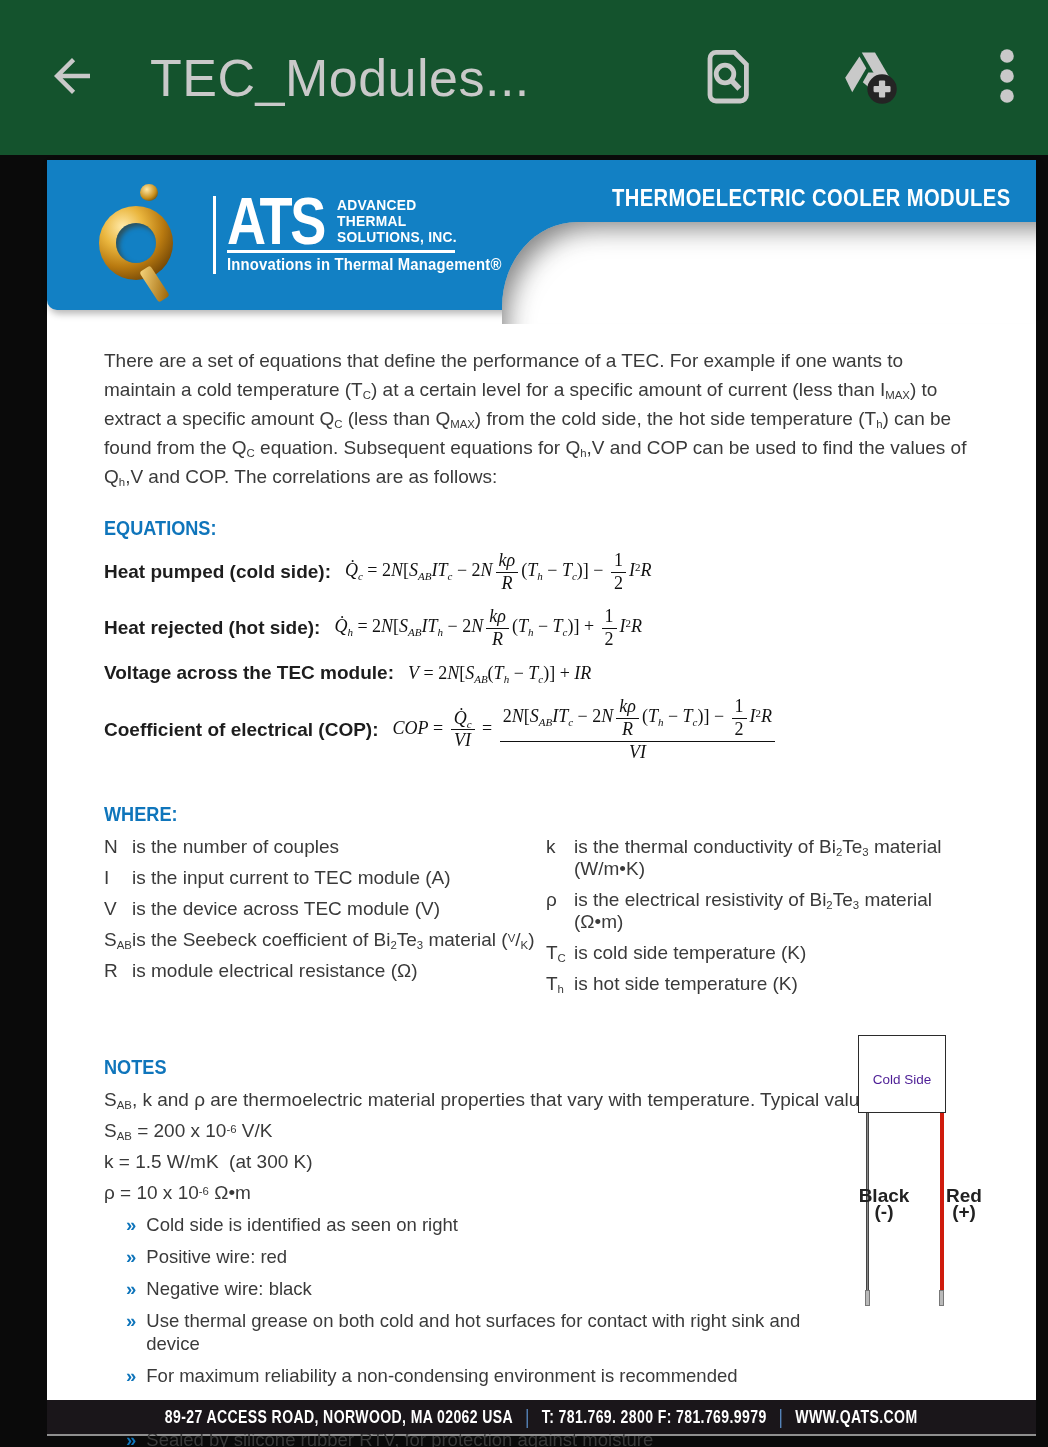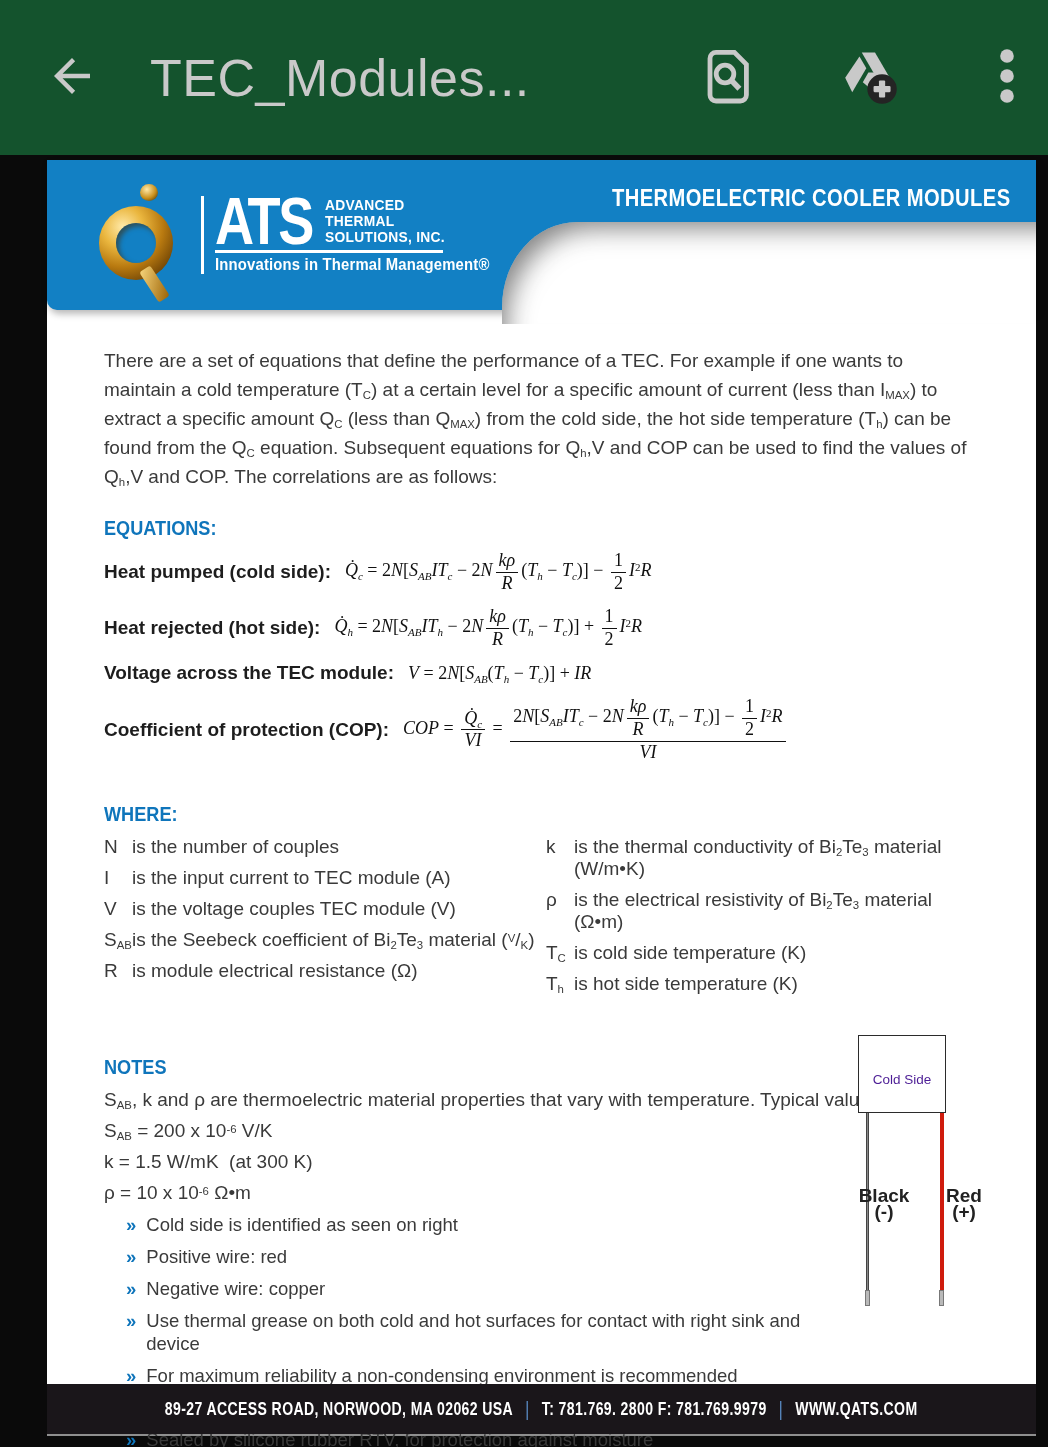--- a/index.html
+++ b/index.html
@@ -35,21 +35,21 @@
   .brand{position:absolute;left:46px;top:14px;z-index:2;display:flex;color:#fff;}
   .qlogo{width:100px;height:126px;position:relative;}
   .qdot{position:absolute;left:47px;top:10px;width:18px;height:17px;border-radius:50%;
         background:radial-gradient(circle at 38% 32%,#ffe9a8,#c98f1a 55%,#4a3a10 90%);}
   .qring{position:absolute;left:6px;top:32px;width:74px;height:74px;border-radius:50%;
          background:radial-gradient(circle at 32% 28%,#ffeaa9 0%,#eab63e 28%,#b97a10 55%,#6e4305 82%,#a9770f 100%);}
   .qhole{position:absolute;left:23px;top:49px;width:40px;height:40px;border-radius:50%;
          background:var(--blue,#1280c4);box-shadow:inset 3px 3px 5px rgba(70,40,0,.55);}
   .qtail{position:absolute;left:55px;top:92px;width:13px;height:36px;border-radius:3px;
          background:linear-gradient(135deg,#f6d47a,#9c6306);transform:rotate(-33deg);}
-  .btx{display:flex;margin-left:8px;padding-top:22px;}
+  .btx{display:flex;margin-left:20px;padding-top:22px;}
   .vbar{width:3px;height:78px;background:#fff;flex:0 0 auto;}
   .bcol{margin-left:11px;}
   .row1{display:flex;align-items:flex-start;}
   .ats{font-size:66px;font-weight:700;line-height:50px;letter-spacing:-3px;
        transform:scaleX(.82);transform-origin:left top;}
   .subs{margin-left:-8px;padding-top:1px;}
   .subline{font-size:15px;font-weight:700;line-height:16px;letter-spacing:.3px;
            transform:scaleX(.92);transform-origin:left top;white-space:nowrap;}
   .hr{height:2.5px;background:#fff;width:228px;margin-top:4px;}
   .tagline{font-size:16.5px;font-weight:700;margin-top:2px;letter-spacing:.2px;
@@ -100,21 +100,21 @@
               background:linear-gradient(90deg,#222,#888 50%,#222);}
   .wire-red{position:absolute;left:82px;top:78px;width:4px;height:177px;
             background:var(--wire-red,#cf1b0d);}
   .tip{position:absolute;top:255px;width:5px;height:16px;background:#b9b9b9;border:1px solid #777;box-sizing:border-box;}
   .tip-black{left:7px;} .tip-red{left:81px;}
   .wlabel{position:absolute;top:153px;width:60px;text-align:center;
           font-size:19px;font-weight:700;color:#222;line-height:16px;}
   .wlabel-black{left:-4px;} .wlabel-red{left:76px;}
 
   
-  .page-footer{position:absolute;left:0;right:0;bottom:0;height:50px;background:#1a161a;
+  .page-footer{position:absolute;left:0;right:0;bottom:0;height:34px;background:#1a161a;
                display:flex;align-items:center;justify-content:center;overflow:hidden;}
   .fwrap{display:flex;align-items:center;white-space:nowrap;transform:scaleX(.76);
          transform-origin:center;color:#fff;font-size:18.5px;font-weight:700;letter-spacing:.5px;}
   .fpipe{color:var(--pipe-blue,#5b8fc9);margin:0 16px;font-weight:400;font-size:20px;}
 </style>
 </head>
 <body>
 
 <div class="topbar">
   <div class="iconbtn back">
@@ -217,21 +217,21 @@
               </span>(<em>T</em><sub>h</sub> − <em>T</em><sub>c</sub>)] + <span class="fr">
                 <span class="n">1</span>
                 <span class="d">2</span>
               </span><em>I</em><sup>2</sup><em>R</em></span>
           </div>
           <div class="eq-row">
             <span class="eq-label">Voltage across the TEC module:</span>
             <span class="eq-formula"><em>V</em> = 2<em>N</em>[<em>S</em><sub>AB</sub>(<em>T</em><sub>h</sub> − <em>T</em><sub>c</sub>)] + <em>IR</em></span>
           </div>
           <div class="eq-row">
-            <span class="eq-label">Coefficient of protection (COP):</span>
+            <span class="eq-label">Coefficient of electrical (COP):</span>
             <span class="eq-formula"><em>COP</em> = <span class="fr">
                 <span class="n"><em>Q̇</em><sub>c</sub></span>
                 <span class="d"><em>VI</em></span>
               </span> = <span class="fr">
                 <span class="n">2<em>N</em>[<em>S</em><sub>AB</sub><em>IT</em><sub>c</sub> − 2<em>N</em><span class="fr">
                     <span class="n"><em>kρ</em></span>
                     <span class="d"><em>R</em></span>
                   </span>(<em>T</em><sub>h</sub> − <em>T</em><sub>c</sub>)] − <span class="fr">
                     <span class="n">1</span>
                     <span class="d">2</span>
@@ -250,21 +250,21 @@
         <div class="wrow">
               <span class="wterm">N</span>
               <span class="wdesc">is the number of couples</span>
             </div>
             <div class="wrow">
               <span class="wterm">I</span>
               <span class="wdesc">is the input current to TEC module (A)</span>
             </div>
             <div class="wrow">
               <span class="wterm">V</span>
-              <span class="wdesc">is the voltage couples TEC module (V)</span>
+              <span class="wdesc">is the device across TEC module (V)</span>
             </div>
             <div class="wrow">
               <span class="wterm">S<sub>AB</sub></span>
               <span class="wdesc">is the Seebeck coefficient of Bi<sub>2</sub>Te<sub>3</sub> material (<sup>V</sup>/<sub>K</sub>)</span>
             </div>
             <div class="wrow">
               <span class="wterm">R</span>
               <span class="wdesc">is module electrical resistance (Ω)</span>
             </div>
           </div>
@@ -304,21 +304,21 @@
       <div class="bullet">
             <span class="bmark">»</span>
             <span class="btext">Cold side is identified as seen on right</span>
           </div>
           <div class="bullet">
             <span class="bmark">»</span>
             <span class="btext">Positive wire: red</span>
           </div>
           <div class="bullet">
             <span class="bmark">»</span>
-            <span class="btext">Negative wire: copper</span>
+            <span class="btext">Negative wire: black</span>
           </div>
           <div class="bullet">
             <span class="bmark">»</span>
             <span class="btext">Use thermal grease on both cold and hot surfaces for contact with right sink and device</span>
           </div>
           <div class="bullet">
             <span class="bmark">»</span>
             <span class="btext">For maximum reliability a non-condensing environment is recommended</span>
           </div>
           <div class="bullet">

